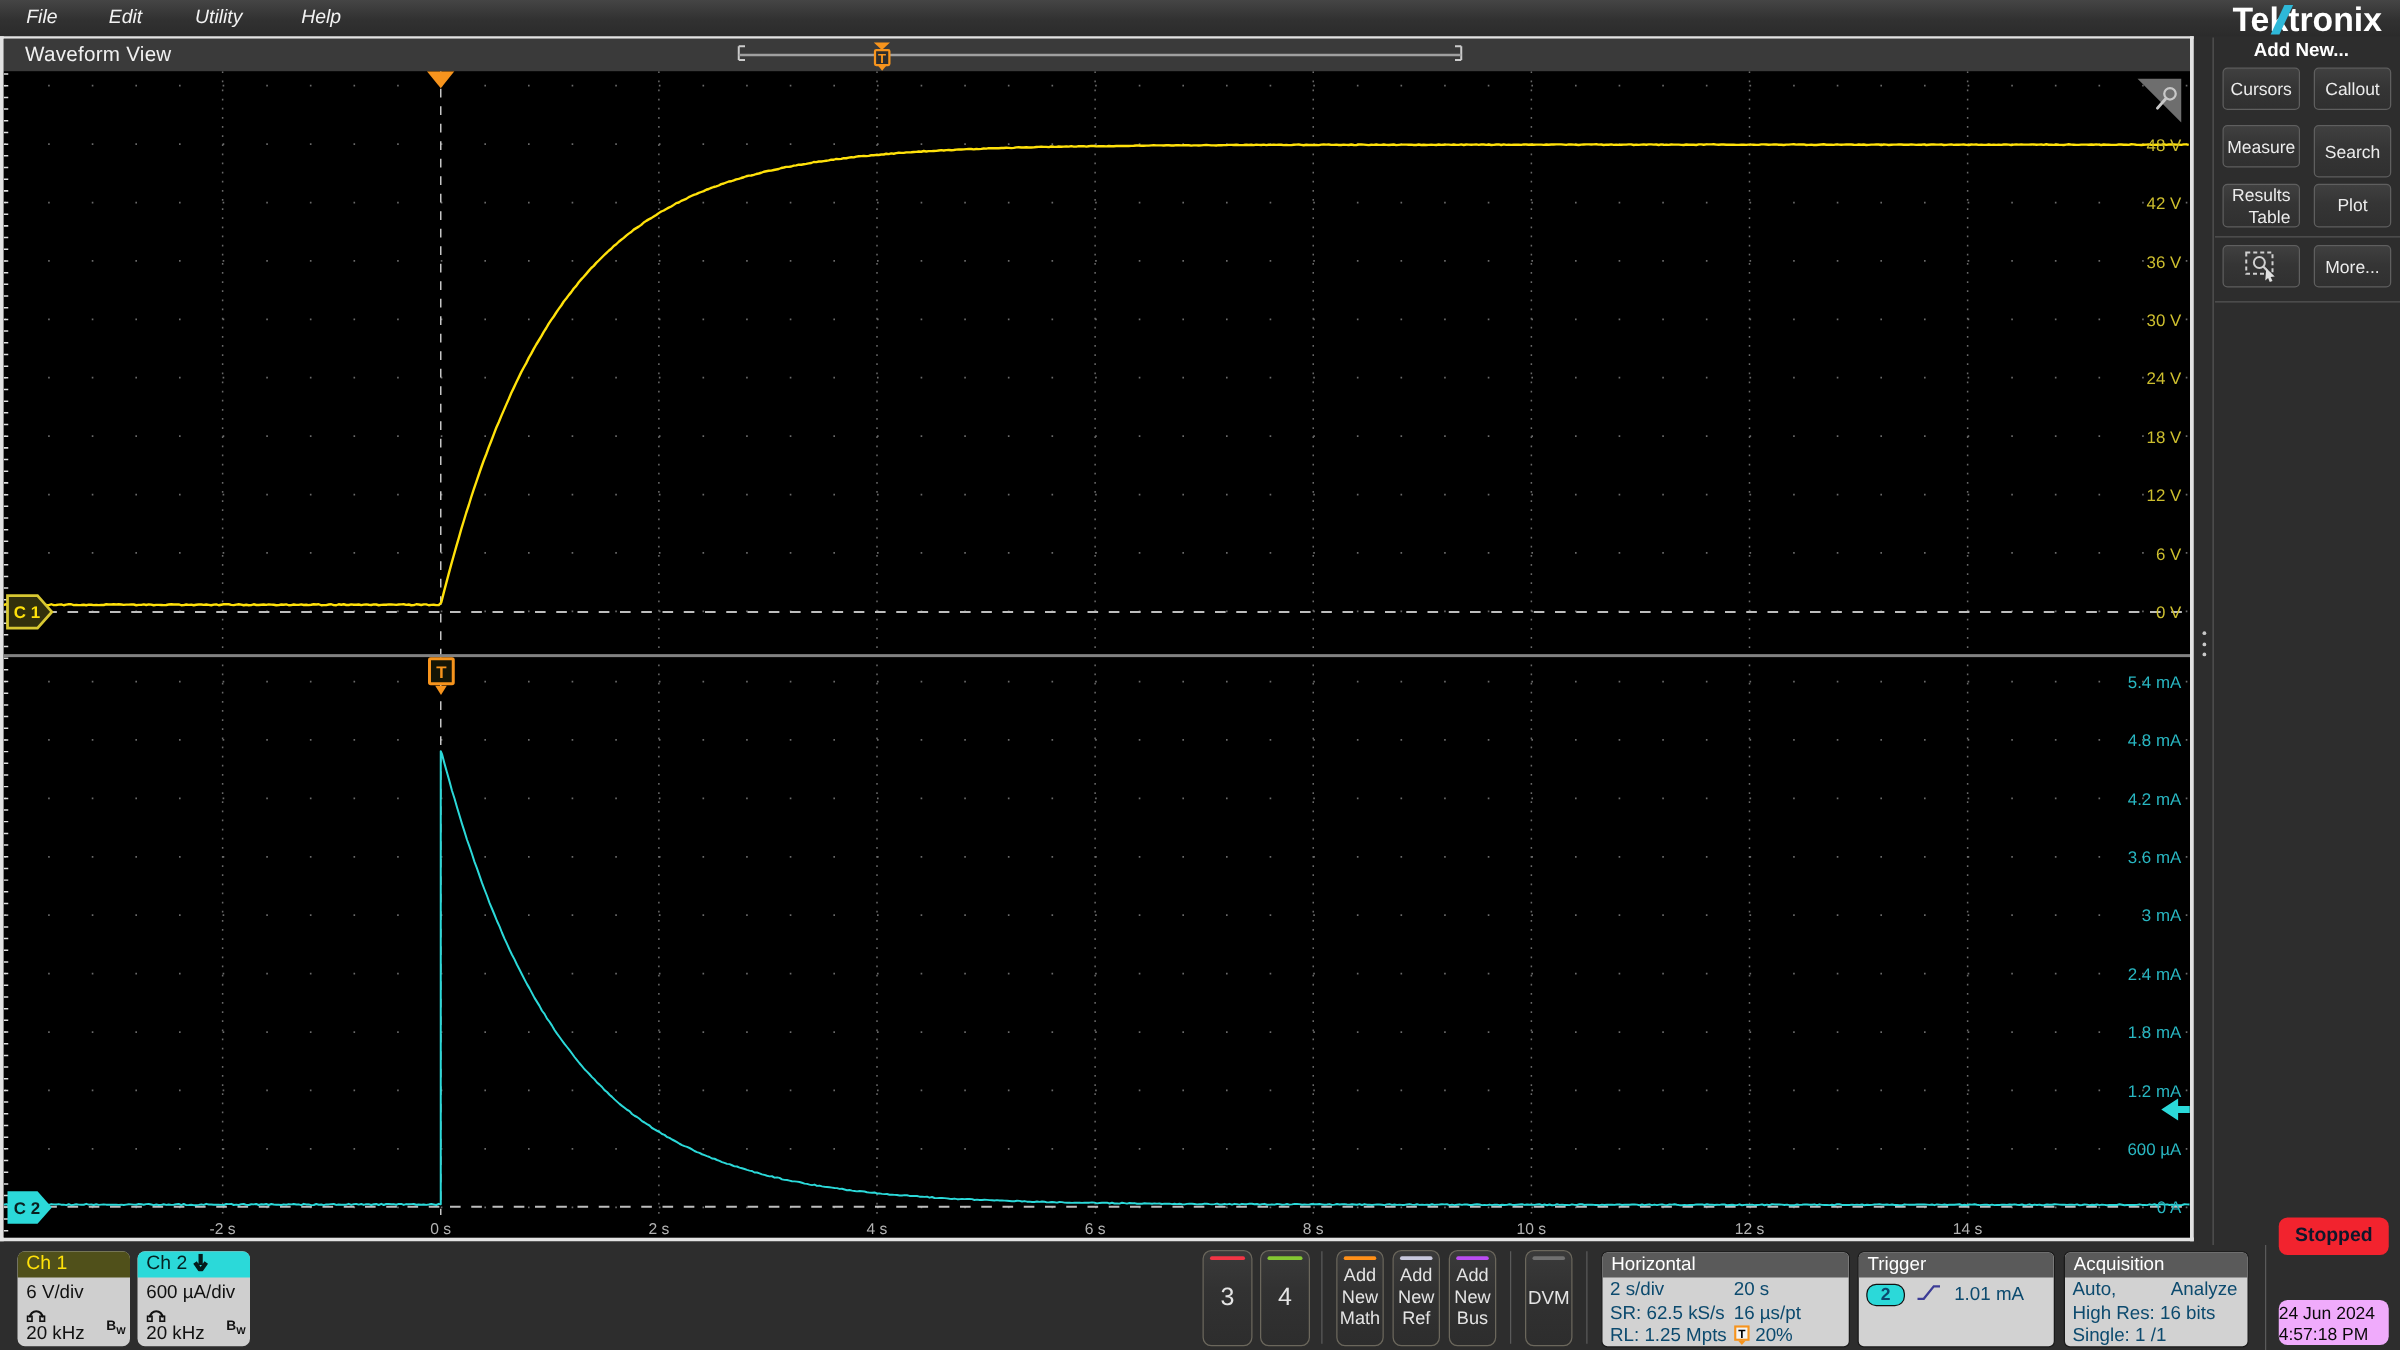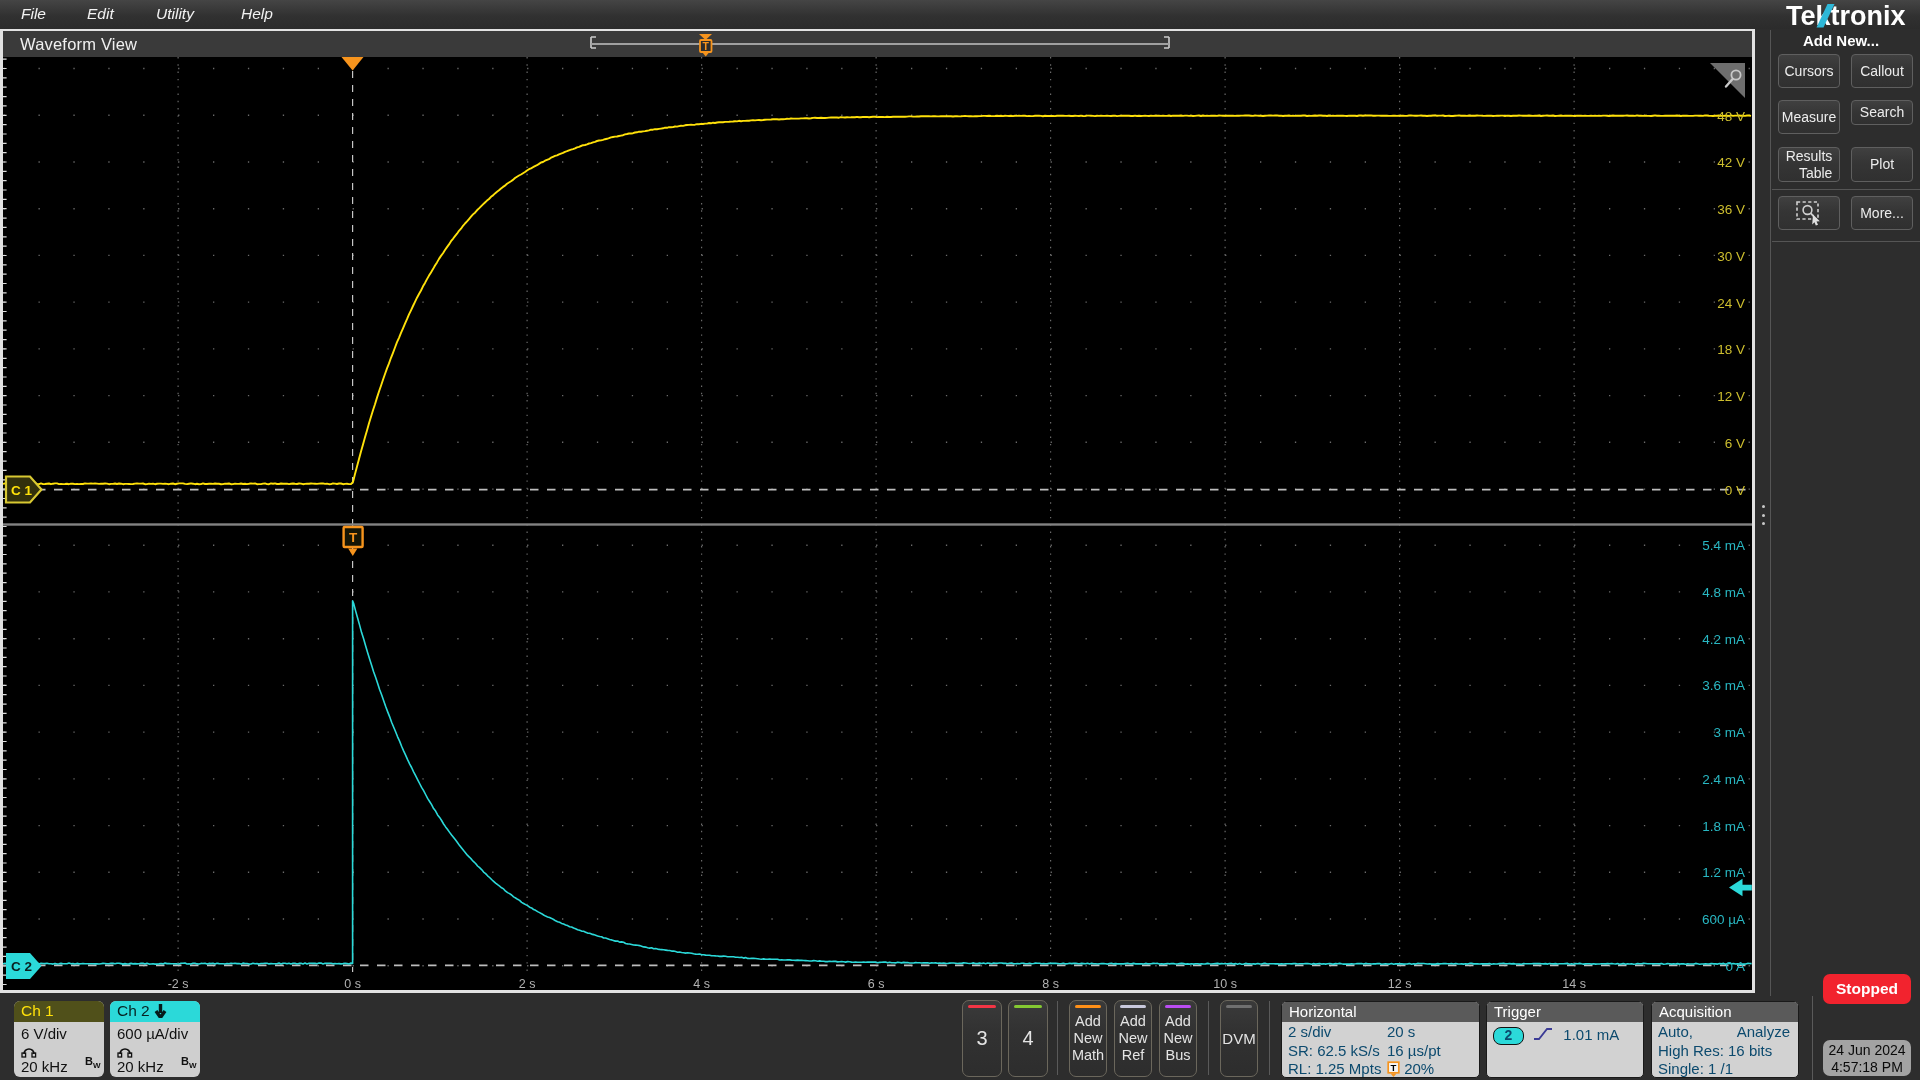--- a/index.html
+++ b/index.html
@@ -112,21 +112,21 @@
   <div style="position:absolute;left:4px;top:476px;width:3px;height:20px;display:flex;flex-direction:column;justify-content:space-between">
     <div style="width:3px;height:3px;border-radius:50%;background:#c8c8c8"></div>
     <div style="width:3px;height:3px;border-radius:50%;background:#c8c8c8"></div>
     <div style="width:3px;height:3px;border-radius:50%;background:#c8c8c8"></div>
   </div>
   <div style="position:absolute;left:12px;top:1px;width:150px;height:966px;border-left:1px solid #555"></div>
   <div style="position:absolute;left:45px;top:3px;font-size:15px;font-weight:bold;color:#fff">Add New...</div>
   <div class="sbtn" style="left:20px;top:25px;width:62px;height:34px">Cursors</div>
   <div class="sbtn" style="left:93px;top:25px;width:62px;height:34px">Callout</div>
   <div class="sbtn" style="left:20px;top:71px;width:62px;height:34px">Measure</div>
-  <div class="sbtn" style="left:93px;top:71px;width:62px;height:25px">Search</div>
+  <div class="sbtn" style="left:93px;top:71px;width:62px;height:42px">Search</div>
   <div class="sbtn" style="left:20px;top:118px;width:62px;height:35px">Results<br>Table</div>
   <div class="sbtn" style="left:93px;top:118px;width:62px;height:35px">Plot</div>
   <div style="position:absolute;left:14px;top:159.5px;width:148px;height:1px;background:#555"></div>
   <div class="sbtn" style="left:20px;top:167px;width:62px;height:34px">
     <svg width="34" height="28" viewBox="0 0 34 28">
       <rect x="5" y="3" width="21" height="17" fill="none" stroke="#d0d0d0" stroke-width="1.6" stroke-dasharray="3.2,2.4"></rect>
       <circle cx="15.5" cy="11" r="4.4" fill="none" stroke="#d0d0d0" stroke-width="1.6"></circle>
       <line x1="18.6" y1="14.2" x2="21.5" y2="17.2" stroke="#d0d0d0" stroke-width="1.8"></line>
       <polygon points="21,15.6 27.8,22.2 24.5,22.5 26,25.8 23.8,26.6 22.5,23.3 20.2,25.4" fill="#e0e0e0"></polygon>
     </svg>
@@ -197,14 +197,14 @@
 <div class="panel" style="left:1651px;width:148px">
   <div class="phead">Acquisition</div>
   <div class="pbody">
     <div>Auto,<span style="position:absolute;right:8px">Analyze</span></div>
     <div>High Res: 16 bits</div>
     <div>Single: 1 /1</div>
   </div>
 </div>
 
 <div style="position:absolute;left:1812px;top:996px;height:84px;width:1px;background:#5a5a5a"></div>
-<div style="position:absolute;left:1823px;top:974px;width:88px;height:30px;background:#f2232e;border-radius:7px;color:#ffffff;font-weight:bold;font-size:15.5px;text-align:center;line-height:30px">Stopped</div>
-<div style="position:absolute;left:1823px;top:1040px;width:88px;height:36px;background:#a3a3a3;border-radius:7px;color:#0a0a0a;font-size:14px;text-align:center;line-height:17px;padding-top:2px">24 Jun 2024<br>4:57:18 PM</div>
+<div style="position:absolute;left:1823px;top:974px;width:88px;height:30px;background:#f2232e;border-radius:7px;color:#0f172a;font-weight:bold;font-size:15.5px;text-align:center;line-height:30px">Stopped</div>
+<div style="position:absolute;left:1823px;top:1040px;width:88px;height:36px;background:#f0abfc;border-radius:7px;color:#0a0a0a;font-size:14px;line-height:17px;padding-top:2px">24 Jun 2024<br>4:57:18 PM</div>
 
 </body></html>

